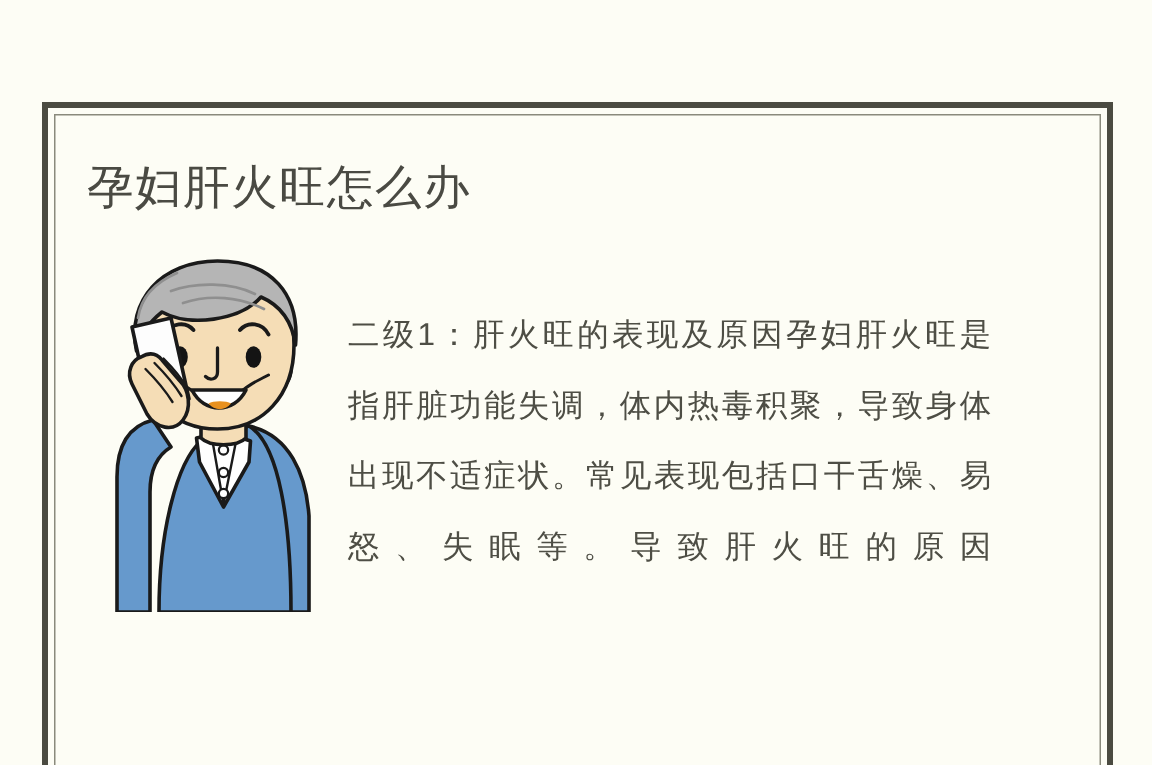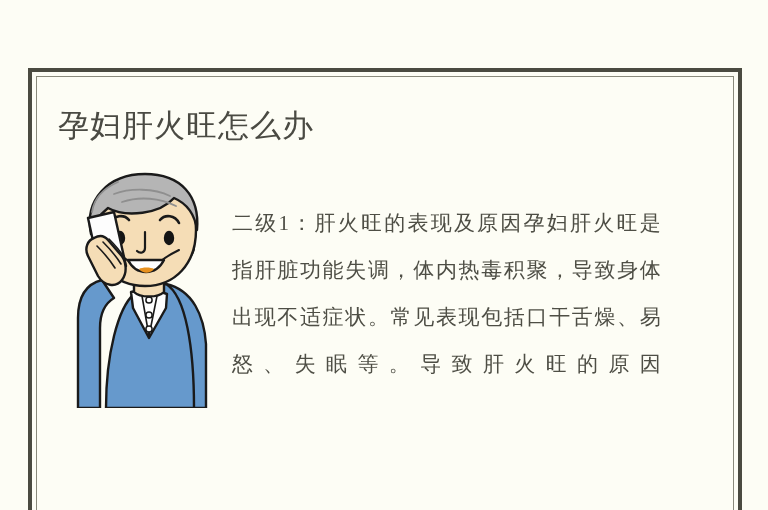--- a/index.html
+++ b/index.html
@@ -80,21 +80,21 @@
     width: 170px;
     height: 240px;
   }
 
   
   .body-text {
     position: absolute;
     left: 196px;
     top: 32px;
     width: 430px;
-    font-family: Liberation Serif, serif;
+    font-family: Liberation Sans, sans-serif;
     font-size: 21px;
     line-height: 47px;
     color: #4e4e45;
     text-align: justify;
     text-justify: inter-character;
     letter-spacing: 1.2px;
     word-break: break-all;
   }
   .body-text::after {
     content: "";

